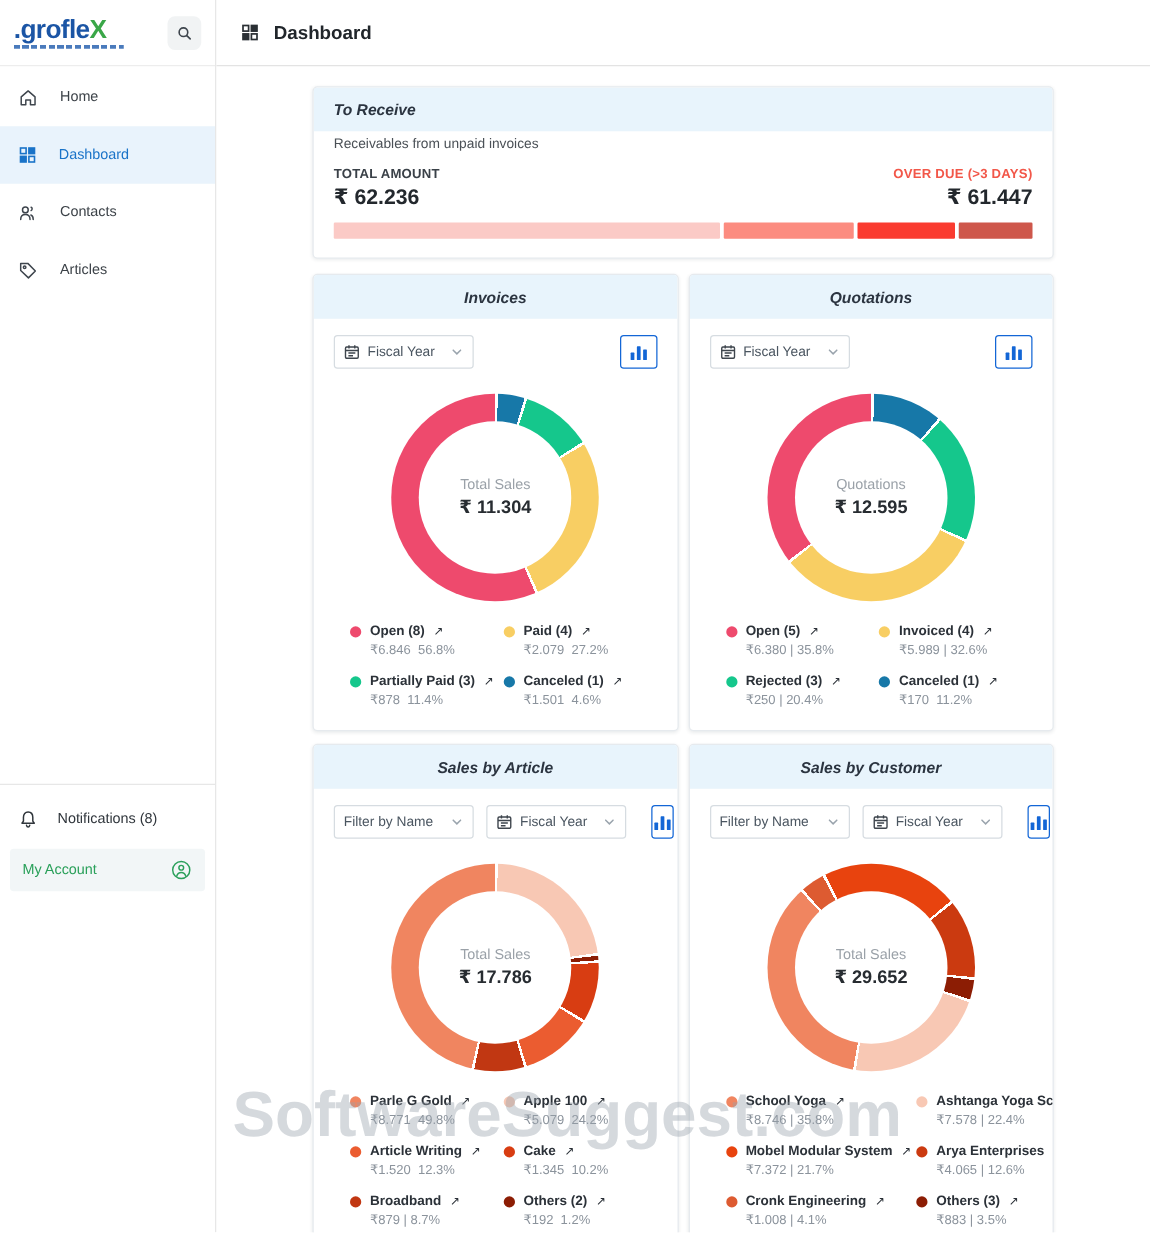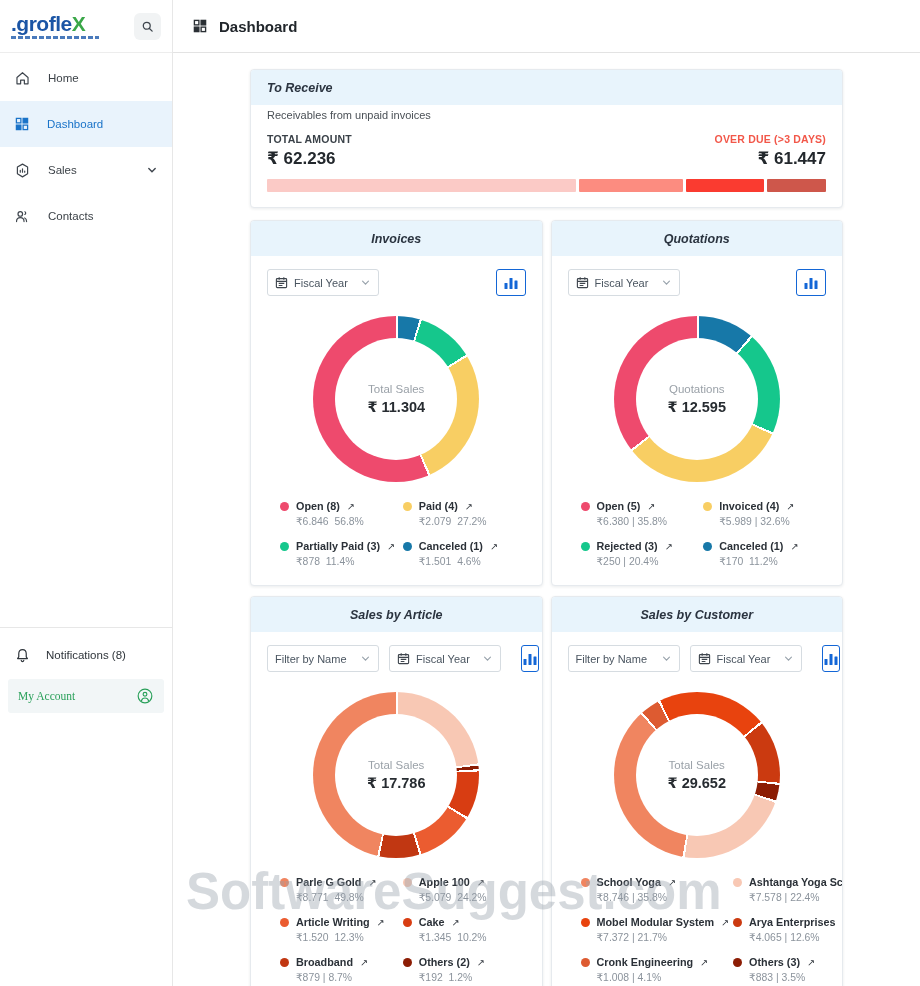--- a/index.html
+++ b/index.html
@@ -15,21 +15,21 @@
   .logo-tagline{margin-top:2px;height:3.5px;width:88px;background:repeating-linear-gradient(90deg,#2a63b0 0 5px,transparent 5px 7px);opacity:.85;}
   .search-btn{width:27px;height:27px;background:#f1f3f4;border:none;border-radius:6px;display:flex;align-items:center;justify-content:center;cursor:pointer;padding:0;}
   .nav{padding-top:2px;}
   .nav-item{height:46px;display:flex;align-items:center;gap:17px;padding:0 14px;font-size:11.5px;color:#3c4248;cursor:pointer;}
   .nav-item .nav-icon{color:#3e454d;display:flex;}
   .nav-item.active{background:#e9f3fc;color:#1a73c8;}
   .nav-item.active .nav-icon{color:#1a73c8;}
   .nav-chevron{margin-left:auto;color:#3e454d;display:flex;}
   .sidebar-bottom{position:absolute;top:627px;left:0;right:0;border-top:1px solid #e7e7e7;padding:8px 8px 0;}
   .notif-row{height:38px;display:flex;align-items:center;gap:15px;padding:0 6px;font-size:11.5px;color:#2f353b;cursor:pointer;}
-  .account-row{height:34px;display:flex;align-items:center;justify-content:space-between;padding:0 10px;background:#f2f6f7;border-radius:3px;color:#2aa05a;font-size:11.5px;cursor:pointer;margin-top:5px;font-family:Liberation Serif, serif;}
+  .account-row{height:34px;display:flex;align-items:center;justify-content:space-between;padding:0 10px;background:#f2f6f7;border-radius:3px;color:#2aa05a;font-size:11.5px;cursor:pointer;margin-top:5px;}
 
   
   .main{margin-left:173px;height:100%;}
   .topbar{height:52px;border-bottom:1px solid #e3e3e3;display:flex;align-items:center;gap:11px;padding:0 19px;background:#fff;}
   .topbar-icon{color:#2a2f34;display:flex;}
   .topbar-title{font-size:15px;font-weight:bold;color:#21262b;}
   .content{width:593px;margin:16px 0 0 77px;}
 
   .card{background:#fff;border:1px solid #e6eaee;border-radius:4px;box-shadow:0 1px 3px rgba(25,39,52,.09);overflow:hidden;}
   .card-head{background:#e8f4fc;height:35px;display:flex;align-items:center;padding:0 16px;font-size:12.5px;font-weight:bold;color:#2b3440;font-style:italic;}
@@ -105,42 +105,37 @@
               <rect x="3" y="3" width="5.6" height="5.6"></rect>
               <rect x="11.4" y="3" width="5.6" height="5.6" fill="currentColor"></rect>
               <rect x="3" y="11.4" width="5.6" height="5.6" fill="currentColor"></rect>
               <rect x="11.4" y="11.4" width="5.6" height="5.6"></rect>
             </svg>
         </span>
         <span>Dashboard</span>
       </div>
       <div class="nav-item">
         <span class="nav-icon">
-          <svg width="17" height="17" viewBox="0 0 20 20" fill="none" stroke="currentColor" stroke-width="1.4" stroke-linecap="round" stroke-linejoin="round">
-              <path d="M10 2.5 L16 6 V13.8 L10 17.5 L4 13.8 V6 Z"></path>
-              <path d="M7.4 12 V9.8 M10 12 V8 M12.6 12 V10.6"></path>
-            </svg>
-        </span>
-        <span>Sales</span>
-        <span class="nav-chevron">
-          <svg width="12" height="12" viewBox="0 0 12 12" fill="none" stroke="currentColor" stroke-width="1.4" stroke-linecap="round">
-              <path d="M2.8 4.5 L6 7.7 L9.2 4.5"></path>
-            </svg>
-        </span>
-      </div>
-      <div class="nav-item">
-        <span class="nav-icon">
           <svg width="17" height="17" viewBox="0 0 20 20" fill="none" stroke="currentColor" stroke-width="1.4" stroke-linecap="round">
               <circle cx="7.4" cy="7" r="2.7"></circle>
               <path d="M3 16 C3 12.8 5 11.4 7.4 11.4 C9.8 11.4 11.8 12.8 11.8 16"></path>
               <path d="M12.8 7.6 C14.1 7.1 14.1 4.8 12.8 4.4"></path>
               <path d="M14.8 16 C14.8 13.4 14 12.2 12.6 11.7"></path>
             </svg>
         </span>
         <span>Contacts</span>
+      </div>
+      <div class="nav-item">
+        <span class="nav-icon">
+          <svg width="17" height="17" viewBox="0 0 20 20" fill="none" stroke="currentColor" stroke-width="1.4" stroke-linejoin="round">
+              <path d="M3 9.8 V3.2 H9.7 L16.8 10.3 L10.3 16.8 Z"></path>
+              <circle cx="6.7" cy="6.9" r="1.2"></circle>
+            </svg>
+        </span>
+        <span>Articles</span>
       </div>
     </nav>
 
     <div class="sidebar-bottom">
       <div class="notif-row">
         <span style="display:flex">
           <svg width="17" height="17" viewBox="0 0 20 20" fill="none" stroke="#2f353b" stroke-width="1.4" stroke-linecap="round" stroke-linejoin="round">
               <path d="M10 3 C7.2 3 5.6 5 5.6 8 V11.6 L4.2 13.6 H15.8 L14.4 11.6 V8 C14.4 5 12.8 3 10 3 Z"></path>
               <path d="M8.5 15.6 C8.7 16.6 9.3 17.1 10 17.1 C10.7 17.1 11.3 16.6 11.5 15.6"></path>
             </svg>

